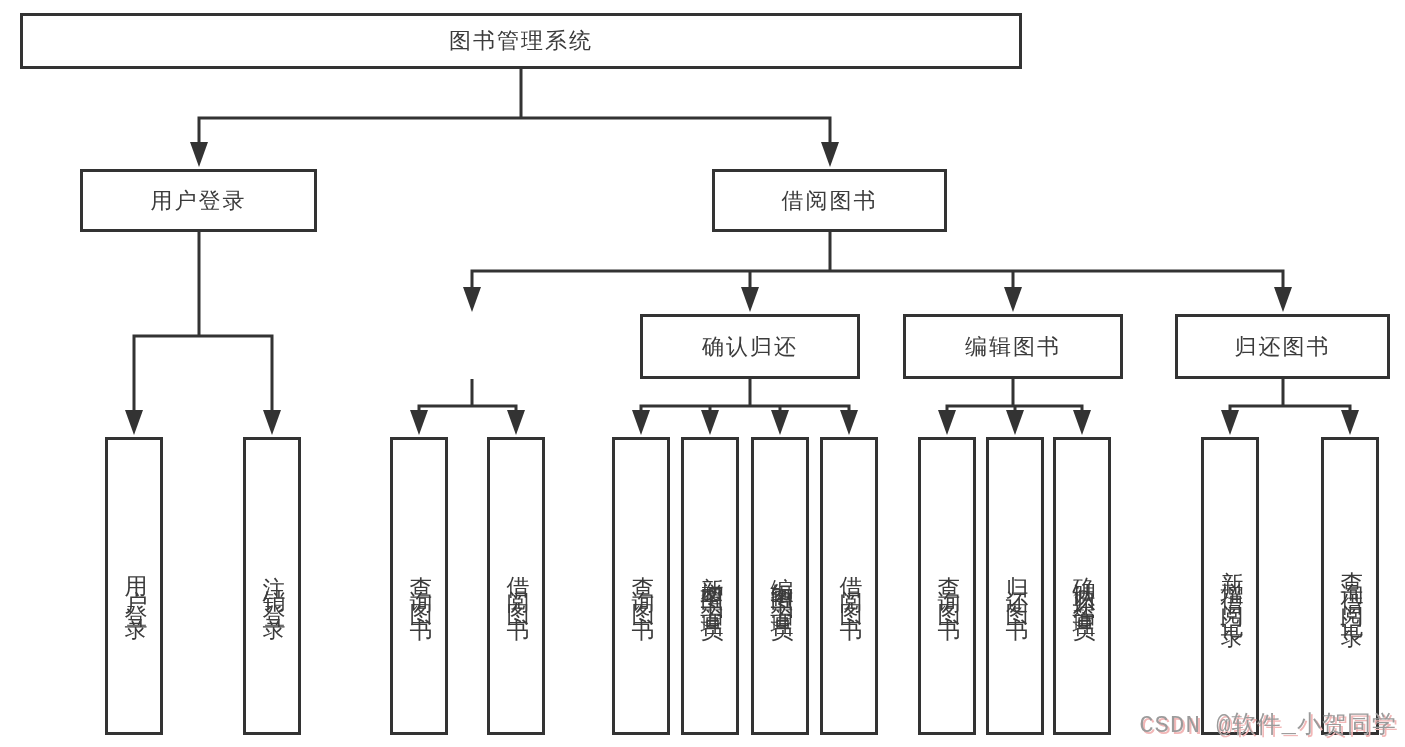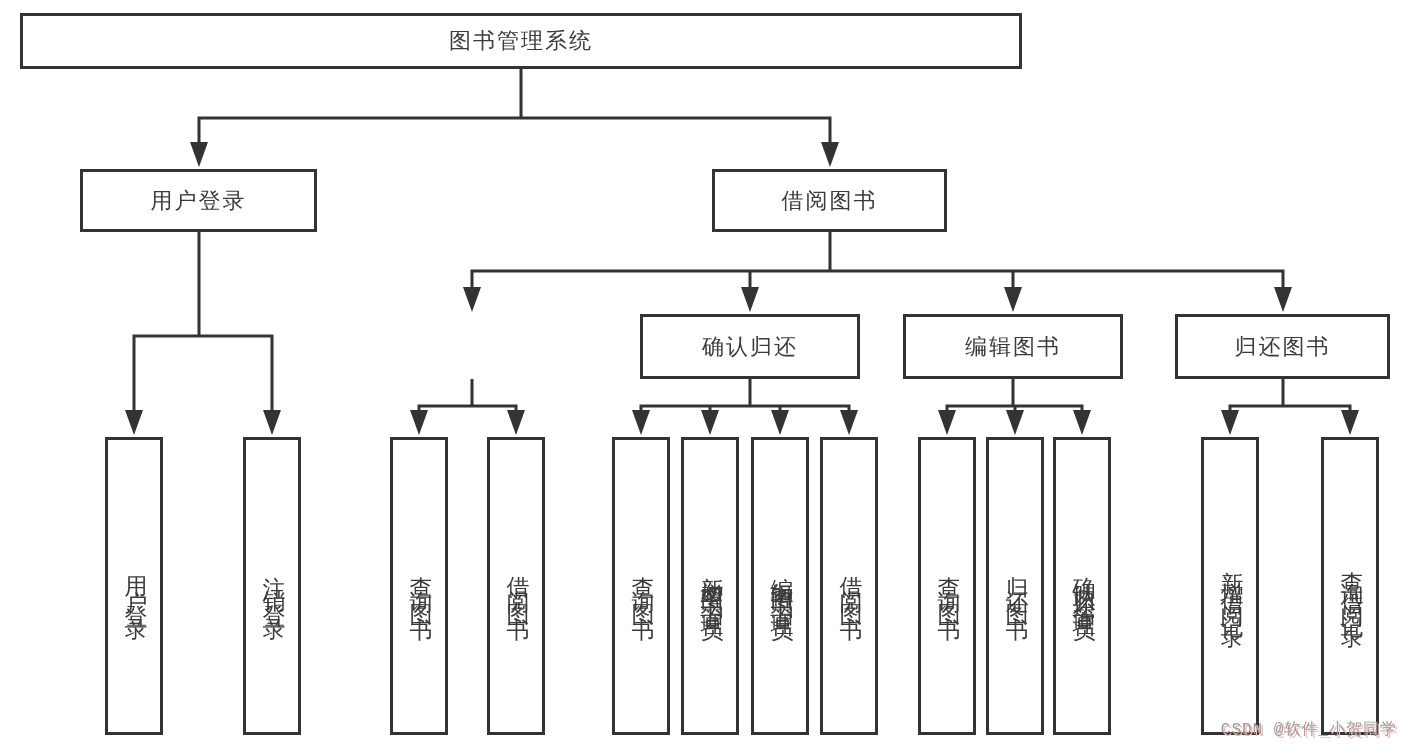--- a/index.html
+++ b/index.html
@@ -34,21 +34,21 @@
     text-orientation:mixed;
     font-size:23px;
     letter-spacing:14px;
     color:var(--text);
     line-height:1;
     white-space:nowrap;
   }
   .watermark{
     position:absolute;
     right:8px;bottom:7px;
-    font-size:16px;
+    font-size:24px;
     color:var(--watermark);
     text-shadow:2px 2px 0 var(--watermark-shadow);
     z-index:10;
     letter-spacing:1px;
   }
 </style>
 </head>
 <body>
 
 <div id="canvas">

